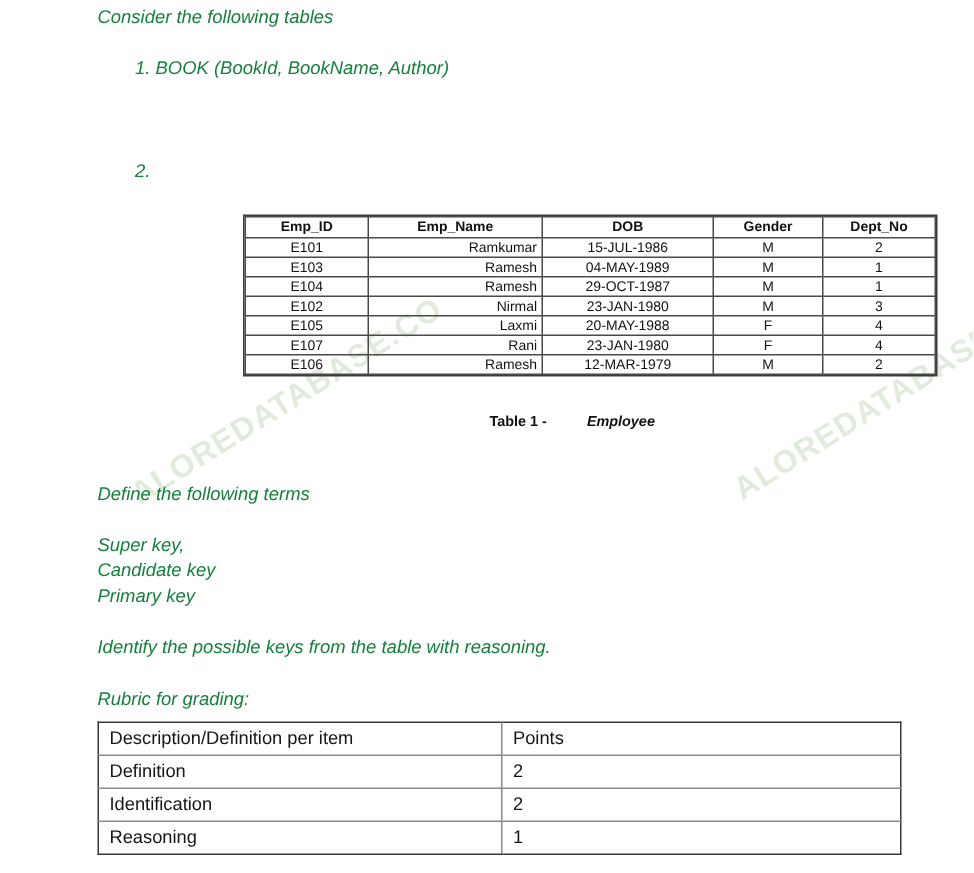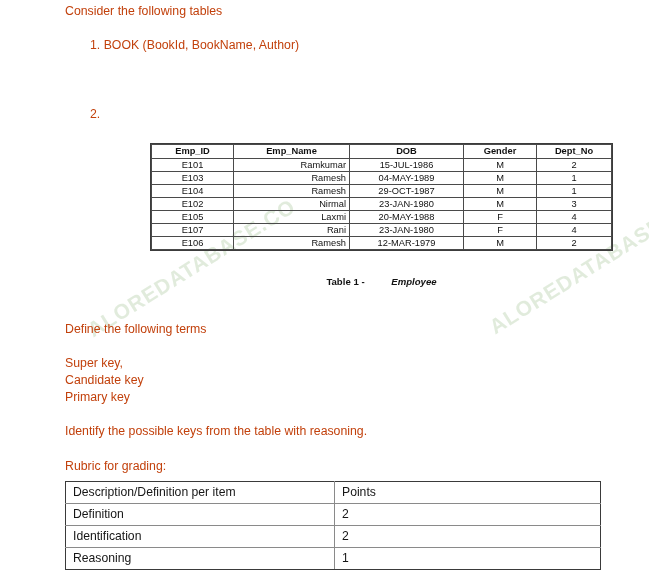--- a/index.html
+++ b/index.html
@@ -43,28 +43,29 @@
     top: 315px;
     font-size: 21px;
     transform: rotate(-32deg);
   }
 
   
   .ptext {
     position: absolute;
     font-size: 12.3px;
     line-height: 17px;
-    color: #c2410c;
+    color: #15803d;
     white-space: nowrap;
+    font-style: italic;
   }
 
   
   .emp-table-wrap {
     position: absolute;
-    left: 150px;
+    left: 162px;
     top: 143px;
   }
   table.emp {
     border-collapse: collapse;
     font-size: 9.3px;
     color: #111111;
     table-layout: fixed;
   }
   table.emp th, table.emp td {
     border: 1px solid #4a4a4a;

